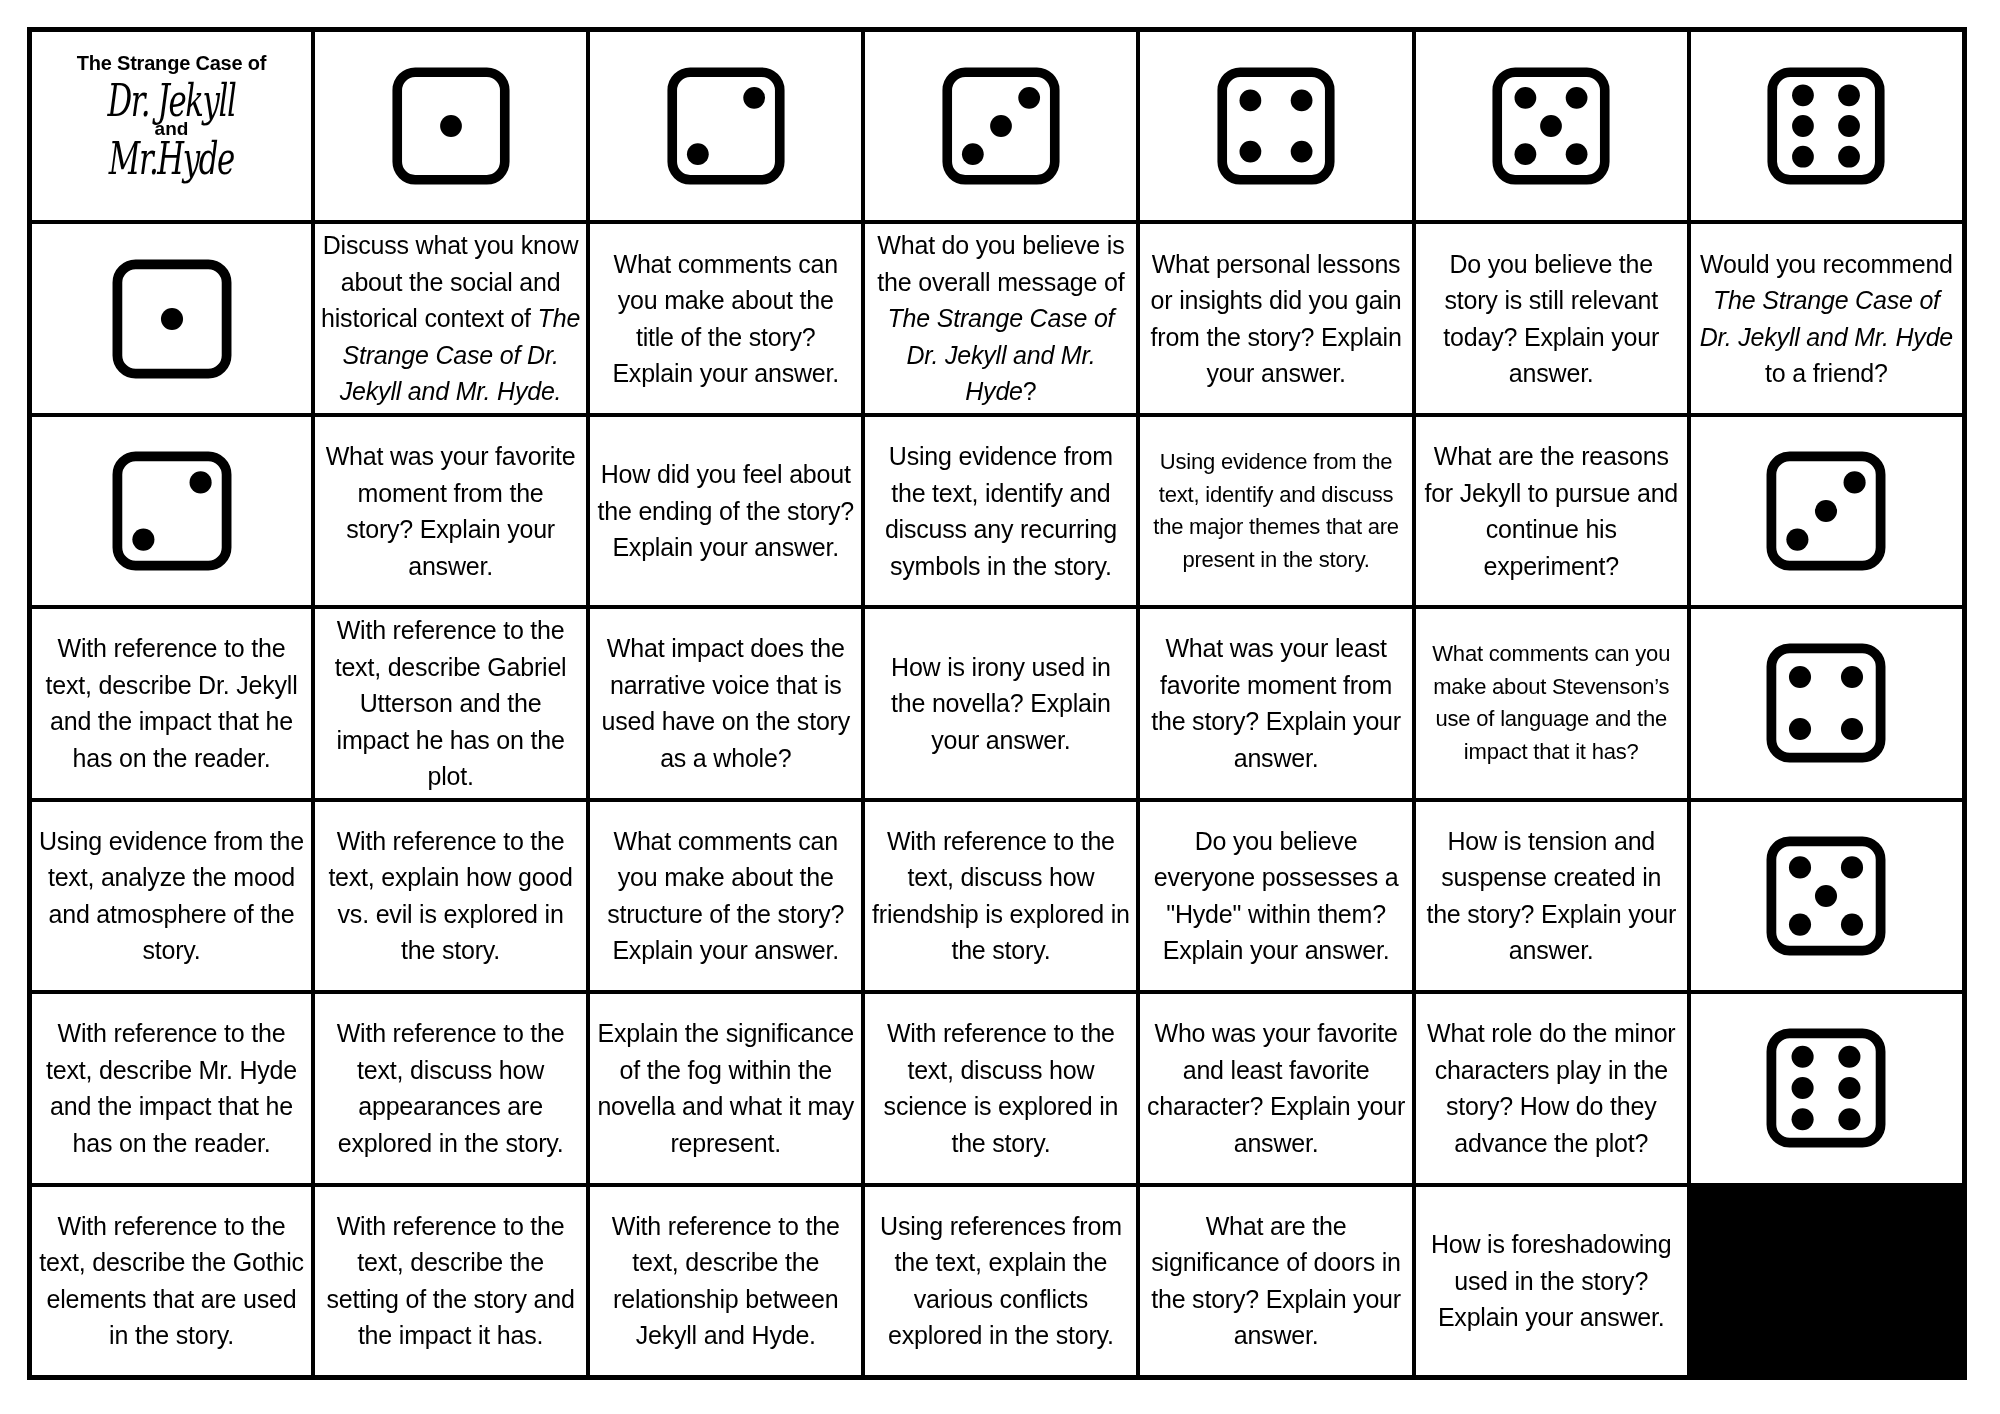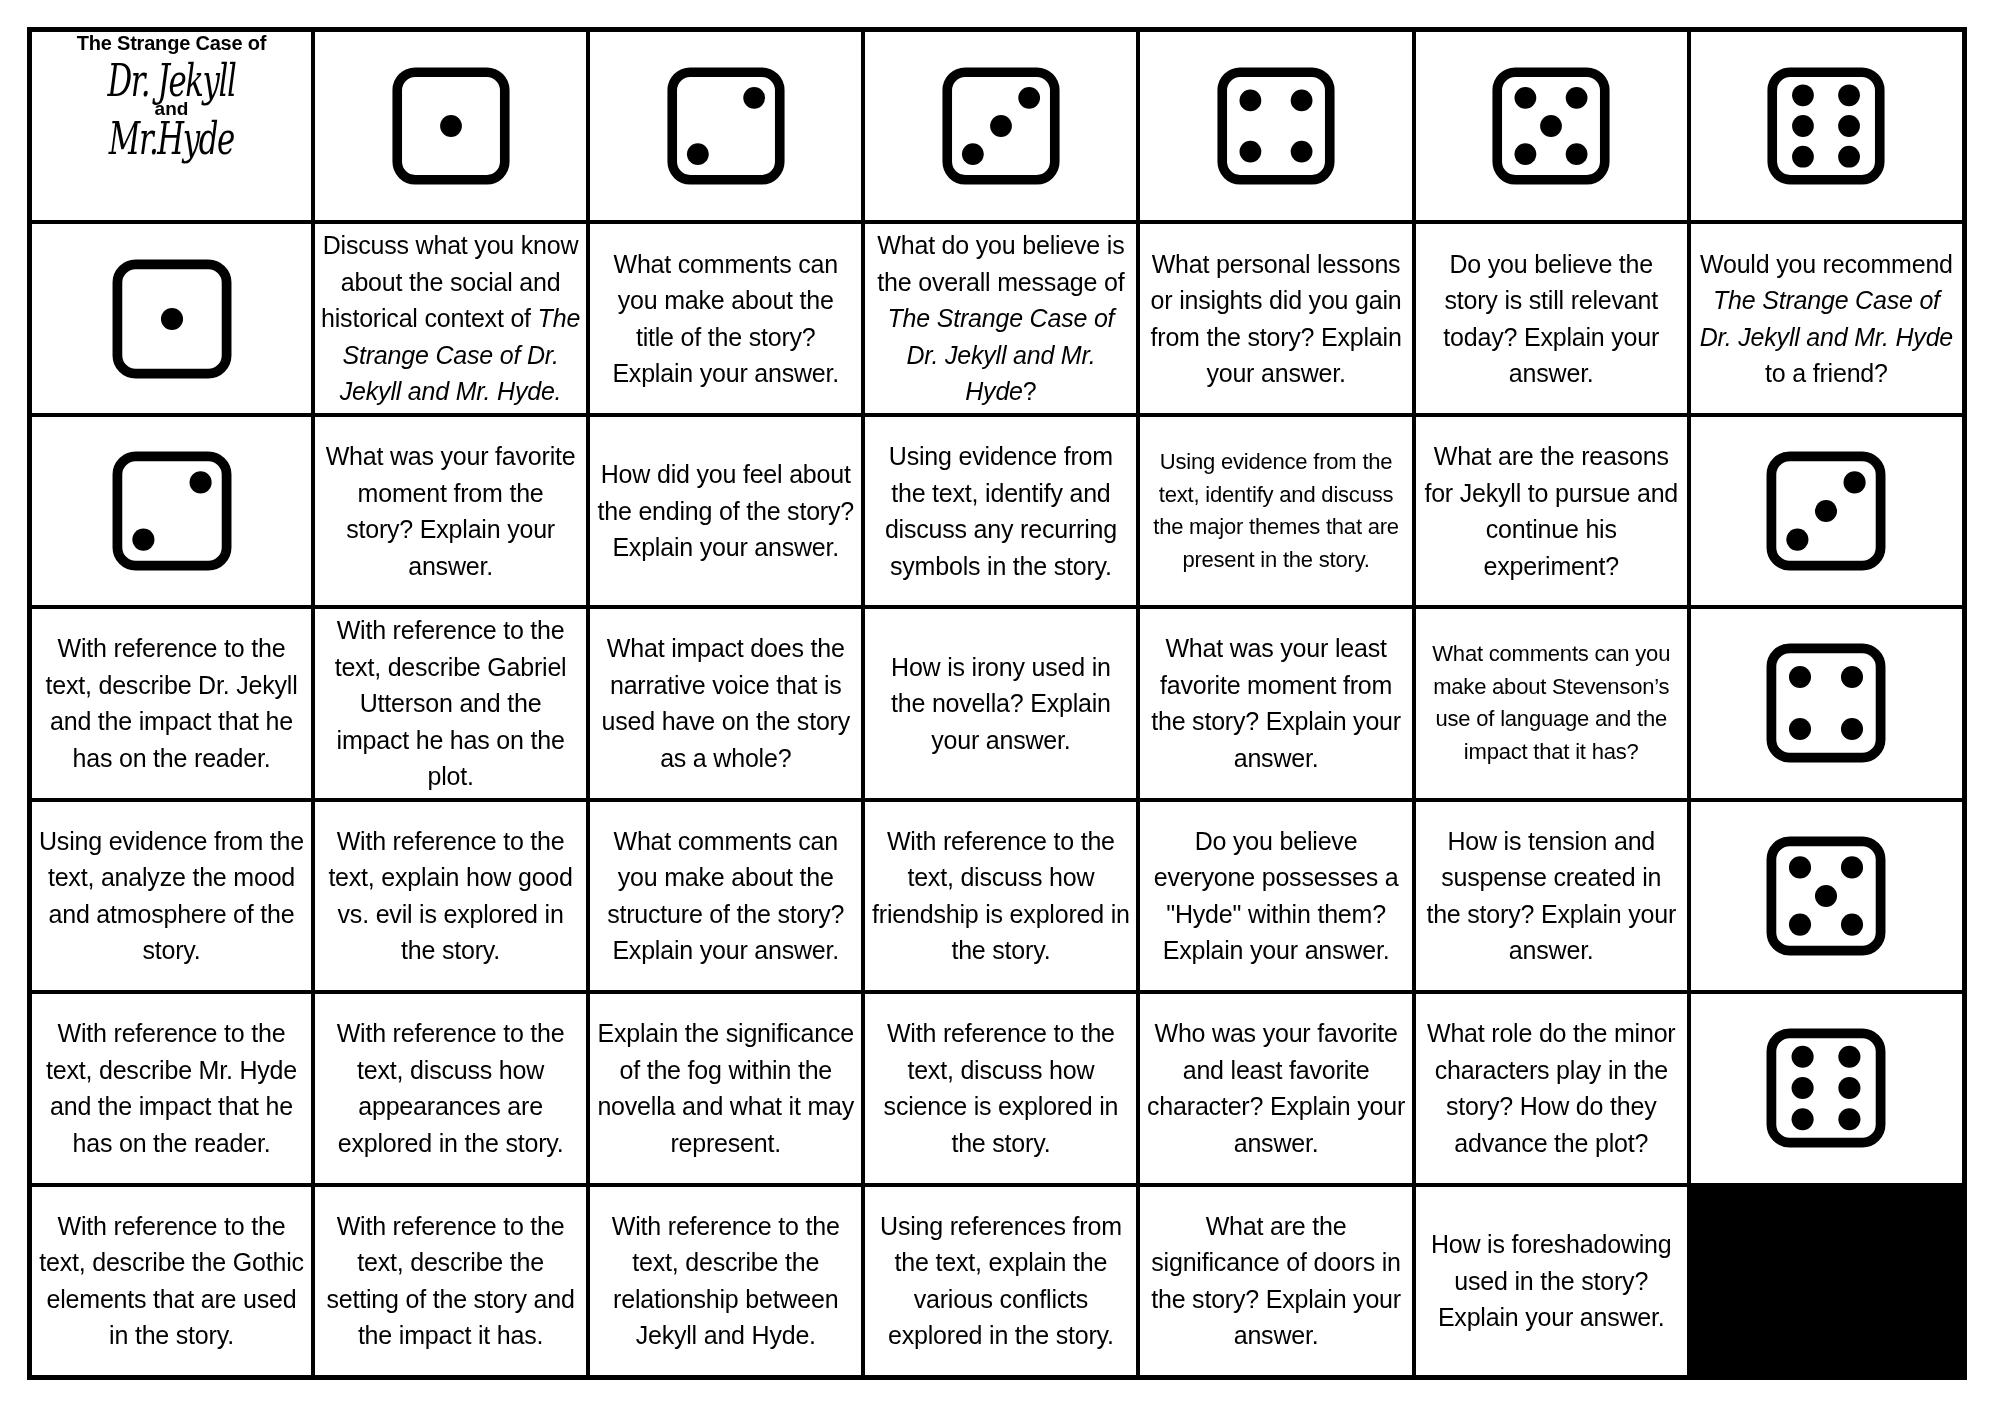--- a/index.html
+++ b/index.html
@@ -11,21 +11,21 @@
     display: grid;
     grid-template-columns: 279px repeat(6, 1fr);
     grid-template-rows: repeat(7, 1fr);
     background: #000; gap: 4px;
   }
   .cell { background: #fff; display: flex; align-items: center; justify-content: center;
           text-align: center; overflow: hidden; }
   .q { font-size: 25px; line-height: 36.5px; padding: 0 6px; letter-spacing: -0.2px; }
   .q.small { font-size: 22px; line-height: 32.5px; }
   .q i { font-style: italic; }
-  .title { flex-direction: column; justify-content: flex-start; padding-top: 0; }
+  .title { flex-direction: column; justify-content: flex-start; padding-top: 20px; }
   .title .t1 { font-weight: bold; font-size: 20px; letter-spacing: -0.2px; }
   .title .script { font-family: "DejaVu Serif", serif; font-style: italic; font-size: 44px;
                    line-height: 52px; transform: scaleX(0.7); font-weight: normal; letter-spacing: -2px; }
   .title .and { font-weight: bold; font-size: 19px; line-height: 16px; margin: -6px 18px -4px; text-align: center; }
   .die { width: 128px; height: 128px; }
   .die.side { width: 130px; height: 130px; }
 </style>
 </head>
 <body>
 

